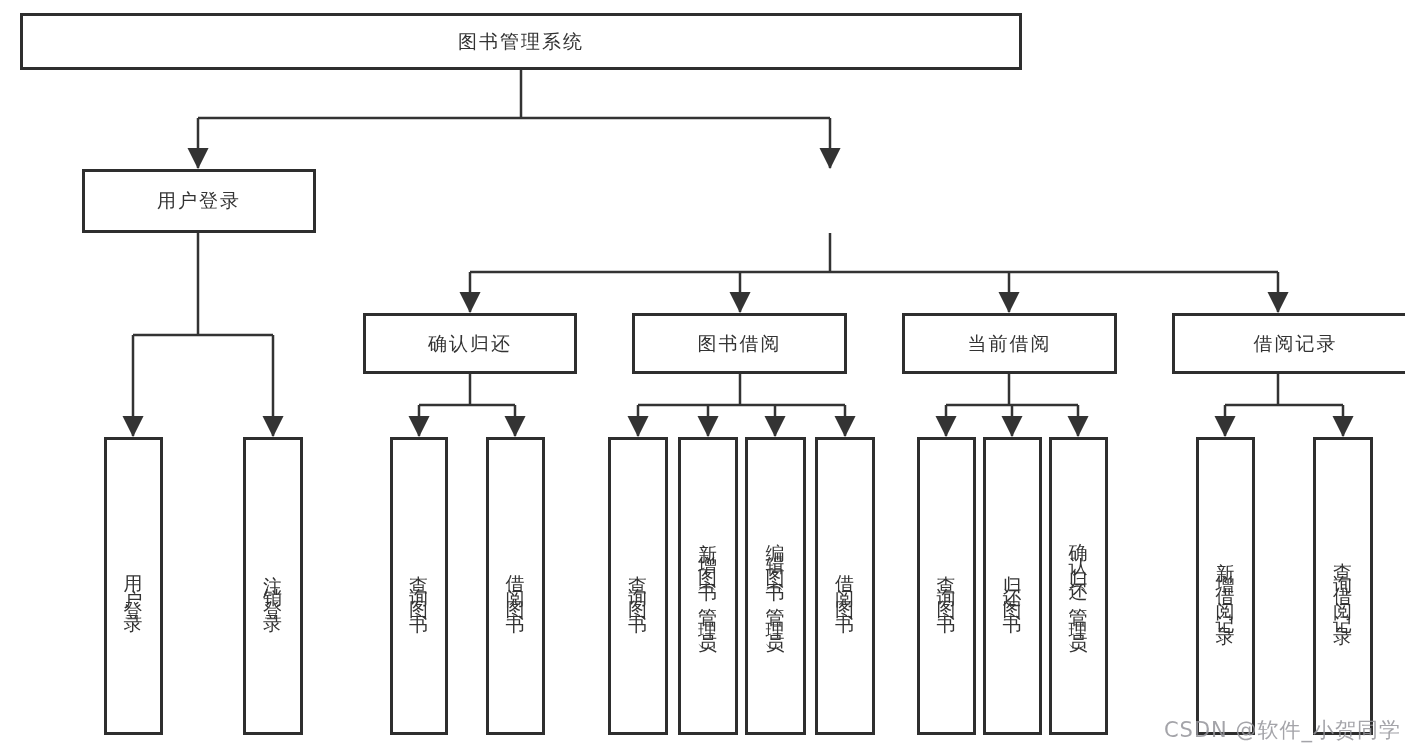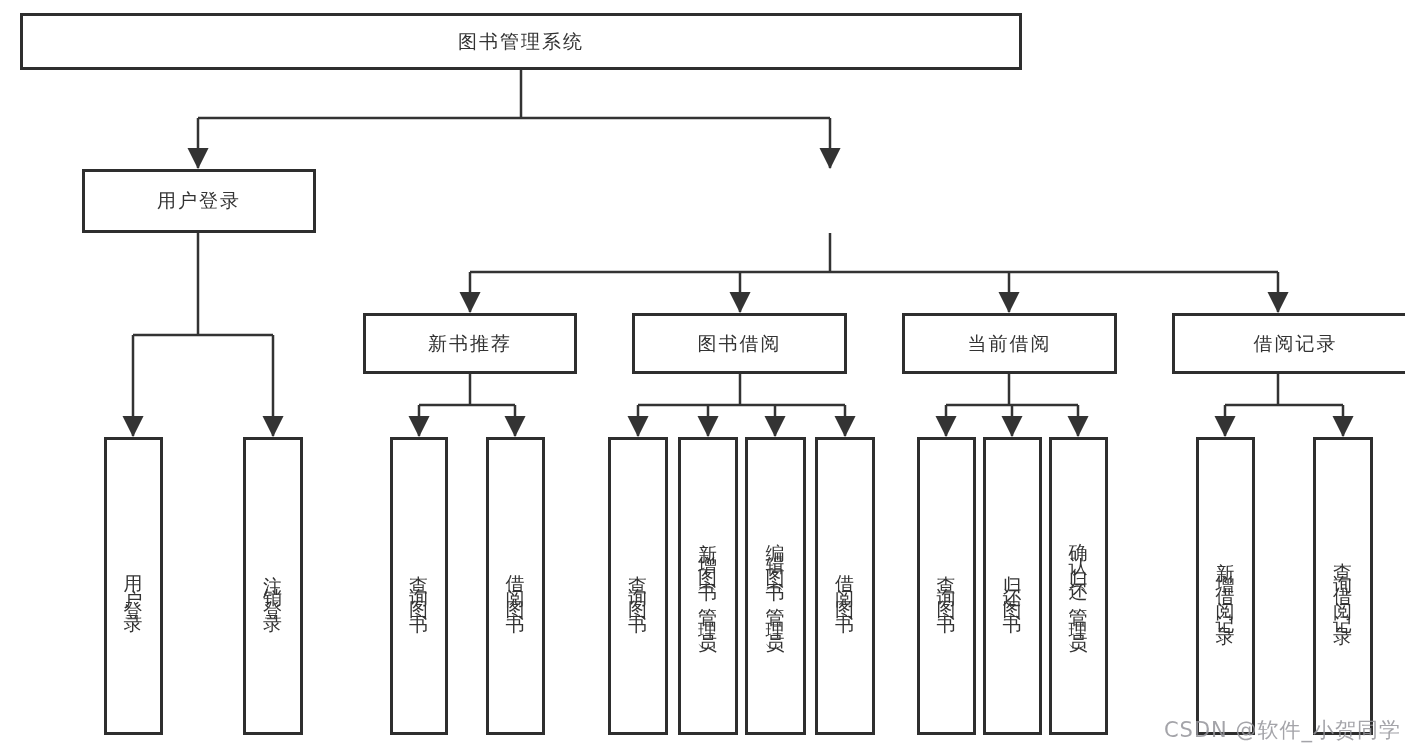--- a/index.html
+++ b/index.html
@@ -80,21 +80,21 @@
 
   <div class="node" style="left:20px;top:13px;width:1002px;height:57px">
     <span class="lbl">图书管理系统</span>
   </div>
 
   <div class="node" style="left:82px;top:169px;width:234px;height:64px">
     <span class="lbl">用户登录</span>
   </div>
 
   <div class="node" style="left:363px;top:313px;width:214px;height:61px">
-    <span class="lbl">新书推荐</span>
+    <span class="lbl">确认归还</span>
   </div>
   <div class="node" style="left:902px;top:313px;width:215px;height:61px">
     <span class="lbl">当前借阅</span>
   </div>
   <div class="node" style="left:632px;top:313px;width:215px;height:61px">
     <span class="lbl">图书借阅</span>
   </div>
   <div class="node" style="left:1172px;top:313px;width:247px;height:61px">
     <span class="lbl">借阅记录</span>
   </div>

